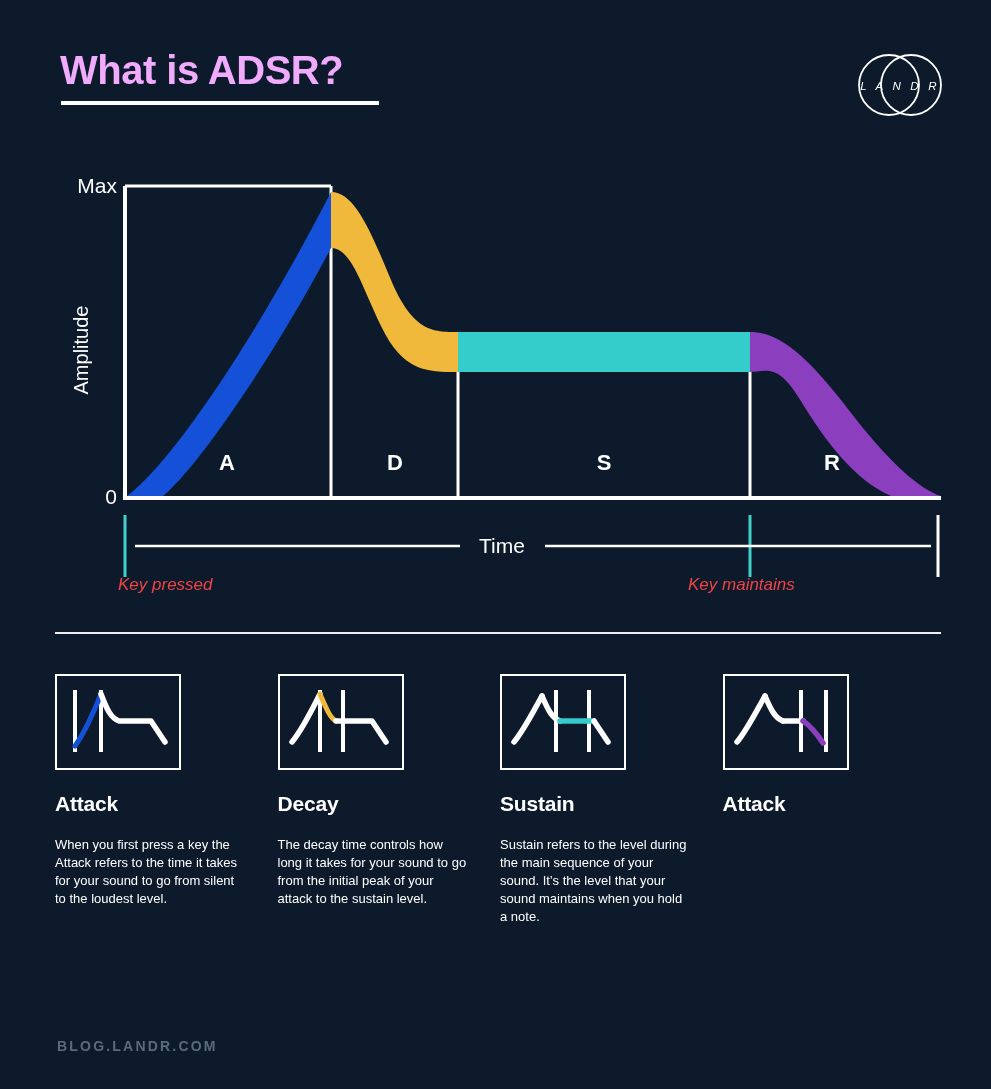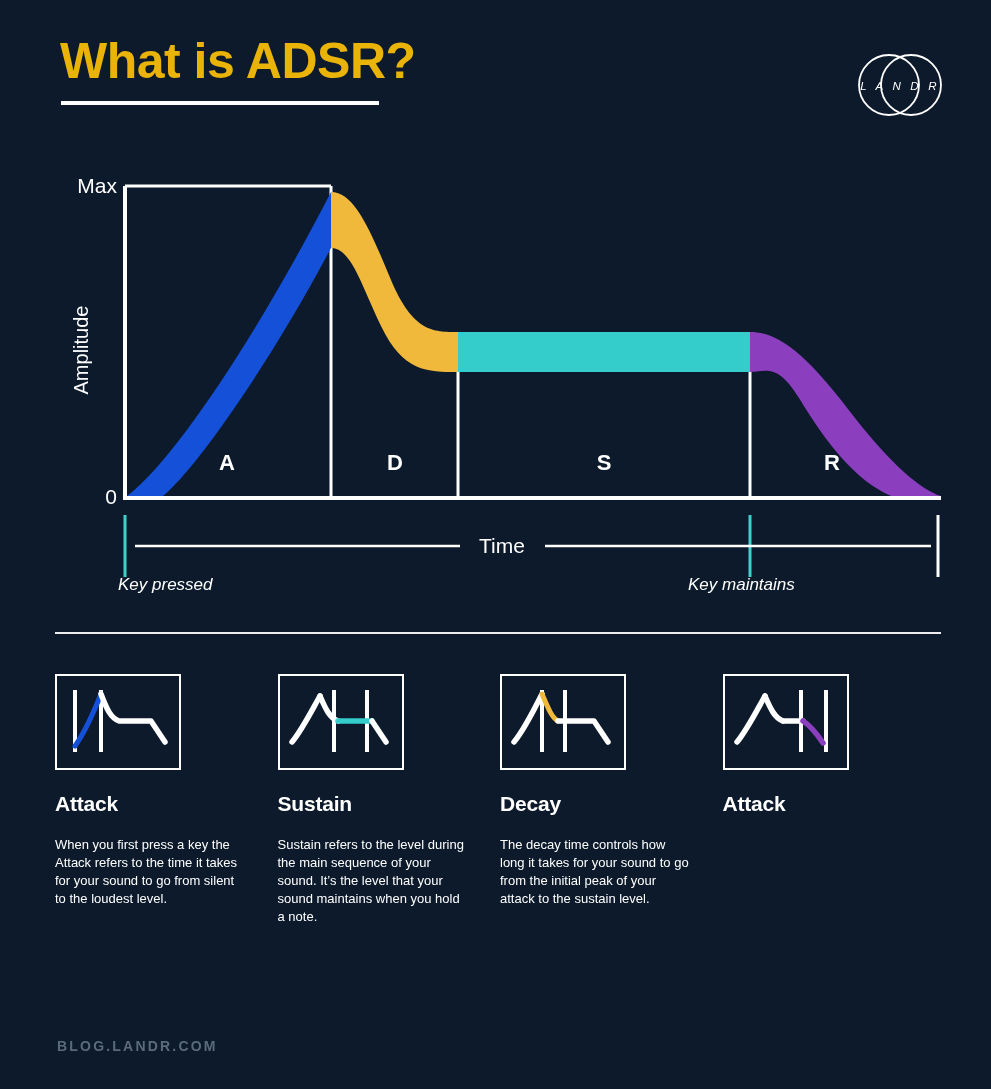--- a/index.html
+++ b/index.html
@@ -8,23 +8,23 @@
     background:#0c1a2b;
     font-family:"Liberation Sans", sans-serif;
     color:#ffffff;
     overflow:hidden;
     position:relative;
   }
   .page{position:relative;width:991px;height:1089px;}
 
   
   .title{
-    position:absolute;left:60px;top:32px;
-    font-size:50px;font-weight:bold;letter-spacing:-0.5px;
-    color:#eab308;
+    position:absolute;left:60px;top:48px;
+    font-size:40px;font-weight:bold;letter-spacing:-0.5px;
+    color:#f0abfc;
   }
   .title-rule{
     position:absolute;left:61px;top:101px;width:318px;height:4px;
     background:#ffffff;
   }
   .logo{
     position:absolute;left:855px;top:40px;width:90px;height:90px;font-style:italic;
   }
   .logo svg{display:block;}
 
@@ -34,21 +34,21 @@
   }
   .chart svg{display:block;}
 
   
   .timeaxis{
     position:absolute;left:55px;top:505px;width:890px;height:100px;
   }
   .timeaxis svg{display:block;}
   .key-label{
     position:absolute;
-    font-size:17px;font-style:italic;color:#ffffff;
+    font-size:17px;font-style:italic;color:#ef4444;
     white-space:nowrap;
   }
   .key-pressed{left:118px;top:575px;}
   .key-released{left:688px;top:575px;}
 
   
   .divider{
     position:absolute;left:55px;top:632px;width:886px;height:2px;
     background:#ffffff;opacity:.92;
   }
@@ -181,49 +181,49 @@
           <path d="M 44,18 C 50,34 54,42 62,45 L 94,45 L 108,66" fill="none" stroke="#ffffff" stroke-width="5.5" stroke-linecap="round" stroke-linejoin="round"></path>
         </svg>
       </div>
       <div class="card-title">Attack</div>
       <div class="card-body">When you first press a key the Attack refers to the time it takes for your sound to go from silent to the loudest level.</div>
     </div>
 
     <div class="card">
       <div class="card-icon">
         <svg width="121" height="91" viewBox="0 0 121 91">
+          <line x1="40" y1="14" x2="40" y2="76" stroke="#ffffff" stroke-width="4"></line>
+          <line x1="63" y1="14" x2="63" y2="76" stroke="#ffffff" stroke-width="4"></line>
+          <path d="M 12,66 C 22,54 32,34 40,18" fill="none" stroke="#ffffff" stroke-width="5.5" stroke-linecap="round"></path>
+          <path d="M 40,18 C 46,32 50,42 56,45" fill="none" stroke="#f0b93c" stroke-width="5" stroke-linecap="round"></path>
+          <path d="M 56,45 L 92,45 L 106,66" fill="none" stroke="#ffffff" stroke-width="5.5" stroke-linecap="round" stroke-linejoin="round"></path>
+        </svg>
+      </div>
+      <div class="card-title">Decay</div>
+      <div class="card-body">The decay time controls how long it takes for your sound to go from the initial peak of your attack to the sustain level.</div>
+    </div>
+
+    <div class="card">
+      <div class="card-icon">
+        <svg width="121" height="91" viewBox="0 0 121 91">
           <line x1="54" y1="14" x2="54" y2="76" stroke="#ffffff" stroke-width="4"></line>
           <line x1="87" y1="14" x2="87" y2="76" stroke="#ffffff" stroke-width="4"></line>
           <path d="M 12,66 C 22,54 32,34 40,20" fill="none" stroke="#ffffff" stroke-width="5.5" stroke-linecap="round"></path>
           <path d="M 40,20 C 46,34 50,42 58,45" fill="none" stroke="#ffffff" stroke-width="5.5" stroke-linecap="round"></path>
           <line x1="58" y1="45" x2="92" y2="45" stroke="#35cccc" stroke-width="5.5" stroke-linecap="round"></line>
           <path d="M 92,45 L 106,66" fill="none" stroke="#ffffff" stroke-width="5.5" stroke-linecap="round"></path>
         </svg>
       </div>
       <div class="card-title">Sustain</div>
       <div class="card-body">Sustain refers to the level during the main sequence of your sound. It’s the level that your sound maintains when you hold a note.</div>
     </div>
 
     <div class="card">
       <div class="card-icon">
         <svg width="121" height="91" viewBox="0 0 121 91">
-          <line x1="40" y1="14" x2="40" y2="76" stroke="#ffffff" stroke-width="4"></line>
-          <line x1="63" y1="14" x2="63" y2="76" stroke="#ffffff" stroke-width="4"></line>
-          <path d="M 12,66 C 22,54 32,34 40,18" fill="none" stroke="#ffffff" stroke-width="5.5" stroke-linecap="round"></path>
-          <path d="M 40,18 C 46,32 50,42 56,45" fill="none" stroke="#f0b93c" stroke-width="5" stroke-linecap="round"></path>
-          <path d="M 56,45 L 92,45 L 106,66" fill="none" stroke="#ffffff" stroke-width="5.5" stroke-linecap="round" stroke-linejoin="round"></path>
-        </svg>
-      </div>
-      <div class="card-title">Decay</div>
-      <div class="card-body">The decay time controls how long it takes for your sound to go from the initial peak of your attack to the sustain level.</div>
-    </div>
-
-    <div class="card">
-      <div class="card-icon">
-        <svg width="121" height="91" viewBox="0 0 121 91">
           <line x1="76" y1="14" x2="76" y2="76" stroke="#ffffff" stroke-width="4"></line>
           <line x1="101" y1="14" x2="101" y2="76" stroke="#ffffff" stroke-width="4"></line>
           <path d="M 12,66 C 22,54 32,34 40,20" fill="none" stroke="#ffffff" stroke-width="5.5" stroke-linecap="round"></path>
           <path d="M 40,20 C 46,34 50,42 58,45" fill="none" stroke="#ffffff" stroke-width="5.5" stroke-linecap="round"></path>
           <line x1="58" y1="45" x2="78" y2="45" stroke="#ffffff" stroke-width="5.5" stroke-linecap="round"></line>
           <path d="M 78,45 C 86,50 92,58 98,67" fill="none" stroke="#8b3fbf" stroke-width="5.5" stroke-linecap="round"></path>
         </svg>
       </div>
       <div class="card-title">Attack</div>
     </div>

